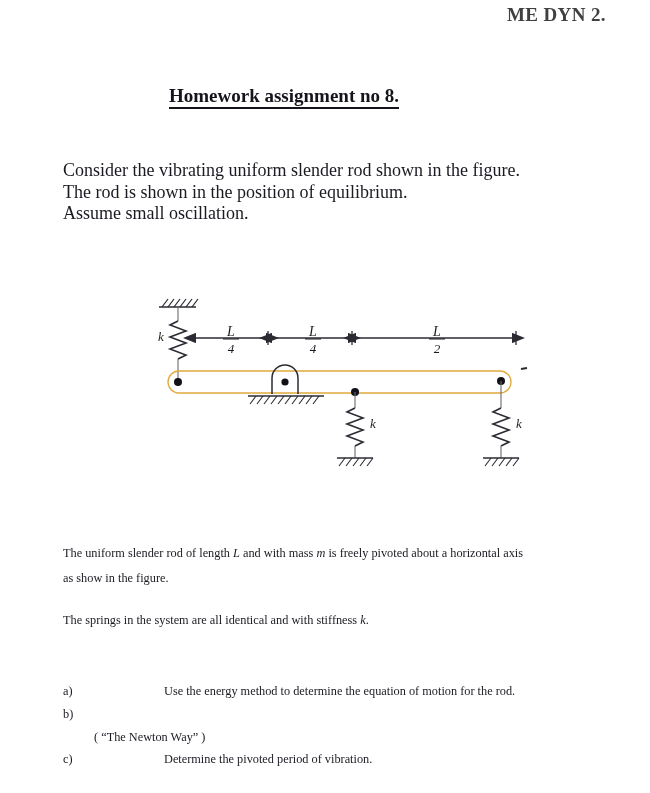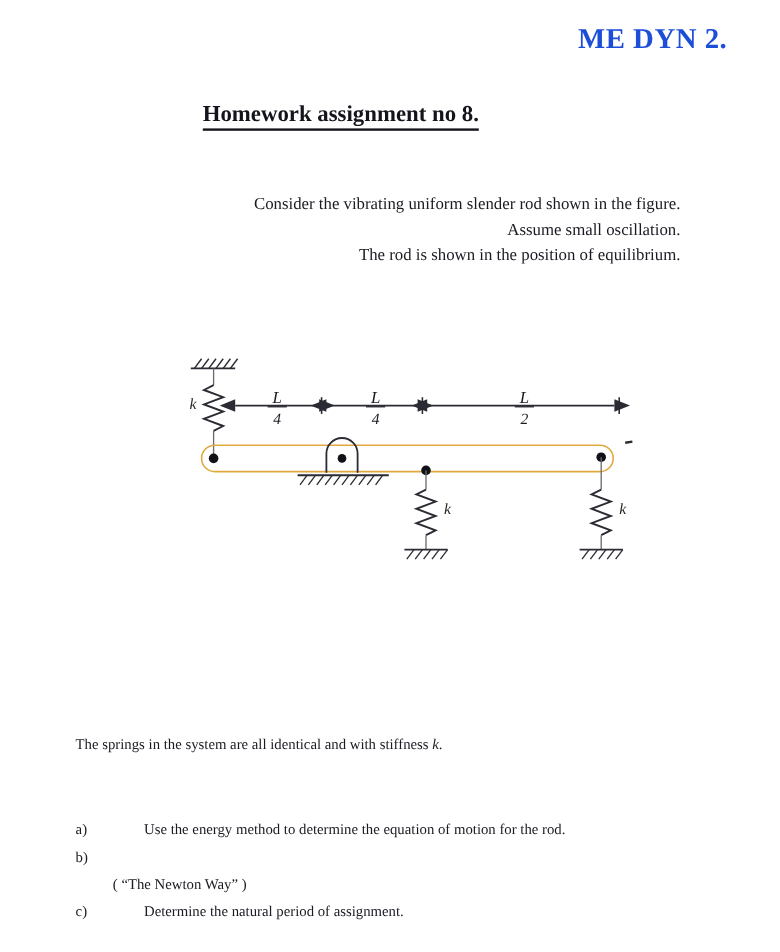--- a/index.html
+++ b/index.html
@@ -18,26 +18,26 @@
   .page {
     position: absolute;
     inset: 0;
     width: 650px;
     height: 793px;
   }
 
   
   .course-code {
     position: absolute;
-    top: 20px;
+    top: 4px;
     right: 44px;
-    font-size: 24px;
+    font-size: 19px;
     font-weight: bold;
     letter-spacing: 0.4px;
-    color: #1d4ed8;
+    color: #404040;
     white-space: nowrap;
   }
   .doc-title {
     position: absolute;
     top: 85px;
     left: 0;
     width: 568px;
     text-align: center;
     font-size: 19px;
     font-weight: bold;
@@ -45,25 +45,24 @@
   }
   .doc-title span {
     border-bottom: 2px solid #14141c;
     padding-bottom: 1px;
   }
 
   
   .intro {
     position: absolute;
     top: 160px;
-    left: 47px;
+    left: 63px;
     width: 520px;
-    font-size: 14px;
+    font-size: 18px;
     line-height: 21.5px;
-    text-align: right;
   }
   .para-a {
     position: absolute;
     top: 541px;
     left: 63px;
     width: 510px;
     font-size: 12.3px;
     line-height: 25px;
   }
   .para-b {
@@ -91,20 +90,21 @@
     align-items: flex-start;
     line-height: 22px;
     margin-bottom: 1px;
   }
   .qlabel {
     width: 57px;
     flex: 0 0 57px;
   }
   .qtext {
     flex: 1 1 auto;
+    margin-left: 44px;
   }
   .qsub {
     margin-left: 31px;
     line-height: 22px;
   }
 
   
   .figure {
     position: absolute;
     left: 0;
@@ -118,22 +118,22 @@
 <body>
 
 <div class="page">
 
   <div class="course-code">ME DYN 2.</div>
 
   <div class="doc-title"><span>Homework assignment no 8.</span></div>
 
   <div class="intro">
     <div>Consider the vibrating uniform slender rod shown in the figure.</div>
+    <div>The rod is shown in the position of equilibrium.</div>
     <div>Assume small oscillation.</div>
-    <div>The rod is shown in the position of equilibrium.</div>
   </div>
 
   <svg class="figure" viewBox="0 0 650 793" xmlns="http://www.w3.org/2000/svg">
     <defs>
       <marker id="arrL" markerWidth="11" markerHeight="8" refX="10" refY="4" orient="auto">
         <path d="M10,0 L10,8 L0,4 Z" fill="#2b2b33"></path>
       </marker>
       <marker id="arrR" markerWidth="11" markerHeight="8" refX="1" refY="4" orient="auto">
         <path d="M1,0 L1,8 L11,4 Z" fill="#2b2b33"></path>
       </marker>
@@ -230,33 +230,37 @@
       <line x1="483" y1="458" x2="519" y2="458" stroke="#2b2b33" stroke-width="1.5"></line>
       <line x1="485" y1="466" x2="491" y2="458" stroke="#2b2b33" stroke-width="1.1"></line>
       <line x1="492" y1="466" x2="498" y2="458" stroke="#2b2b33" stroke-width="1.1"></line>
       <line x1="499" y1="466" x2="505" y2="458" stroke="#2b2b33" stroke-width="1.1"></line>
       <line x1="506" y1="466" x2="512" y2="458" stroke="#2b2b33" stroke-width="1.1"></line>
       <line x1="513" y1="466" x2="519" y2="458" stroke="#2b2b33" stroke-width="1.1"></line>
     </g>
     <text x="516" y="428" font-family="Liberation Serif, serif" font-style="italic" font-size="13" fill="#2b2620">k</text>
   </svg>
 
+  <div class="para-a">
+    <span>The uniform slender rod of length </span><em class="v">L</em><span> and with mass </span><em class="v">m</em><span> is freely pivoted about a horizontal axis</span>
+    <div>as show in the figure.</div>
+  </div>
 
   <div class="para-b">
     <span>The springs in the system are all identical and with stiffness </span><em class="v">k</em><span>.</span>
   </div>
 
   <div class="qlist">
     <div class="qrow">
       <div class="qlabel">a)</div>
       <div class="qtext">Use the energy method to determine the equation of motion for the rod.</div>
     </div>
     <div class="qrow">
       <div class="qlabel">b)</div>
     </div>
     <div class="qsub">( “The Newton Way” )</div>
     <div class="qrow">
       <div class="qlabel">c)</div>
-      <div class="qtext">Determine the natural period of assignment.</div>
+      <div class="qtext">Determine the pivoted period of vibration.</div>
     </div>
   </div>
 
 </div>
 
 </body></html>

